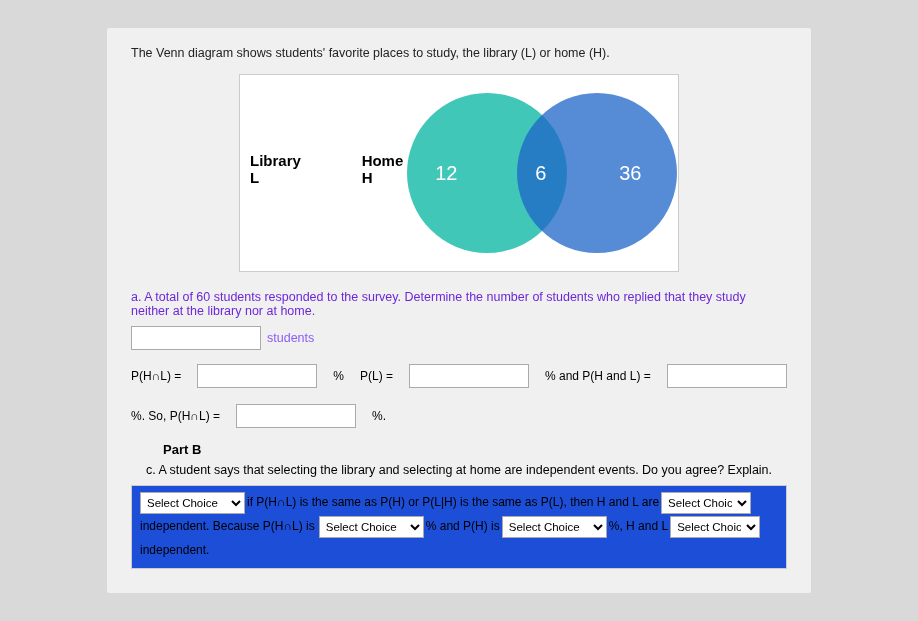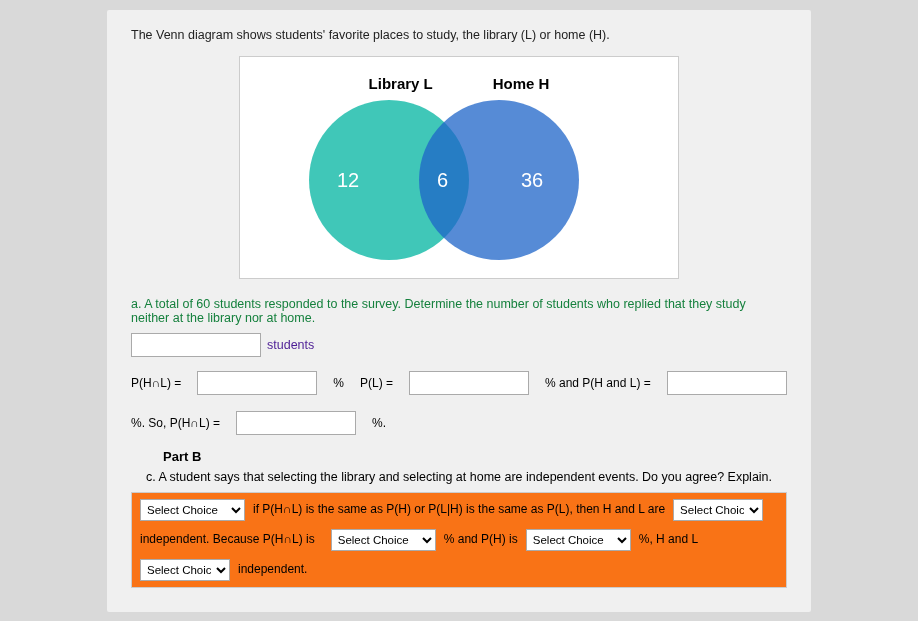--- a/index.html
+++ b/index.html
@@ -25,21 +25,20 @@
       color: #222;
     }
     
     .venn-container {
       background: white;
       border: 1px solid #ccc;
       width: 440px;
       margin: 0 auto 18px auto;
       padding: 18px 10px 18px 10px;
       display: flex;
-      flex-direction: column;
       align-items: center;
     }
     .venn-labels {
       display: flex;
       justify-content: center;
       gap: 60px;
       margin-bottom: 8px;
       font-weight: bold;
       font-size: 15px;
     }
@@ -78,39 +77,39 @@
     .num-center { left: 128px; color: white; }
     .num-right { left: 212px; }
 
     
     .section {
       margin-bottom: 14px;
     }
     .section-label {
       font-size: 12.5px;
       margin-bottom: 8px;
-      color: #15803d;
+      color: #6d28d9;
     }
     .input-row {
       display: flex;
       align-items: center;
       gap: 6px;
       margin-bottom: 14px;
     }
     .input-box {
       border: 1px solid #aaa;
       background: white;
       height: 24px;
       width: 130px;
       padding: 0 4px;
       font-size: 12px;
     }
     .static-text {
       font-size: 12.5px;
-      color: #4c1d95;
+      color: #8b5cf6;
       text-align: right;
     }
 
     
     .formula-row {
       display: flex;
       align-items: center;
       gap: 16px;
       flex-wrap: wrap;
       margin-bottom: 6px;
@@ -141,22 +140,22 @@
       font-size: 11.5px;
       padding: 0 2px;
     }
     .select-choice { width: 105px; }
     .select-small { width: 90px; }
 
     .bottom-row {
       display: flex;
       flex-wrap: wrap;
       align-items: center;
-      gap: 8px;
-      background: #f97316;
+      gap: 2px;
+      background: #1d4ed8;
       padding: 6px 8px;
       border: 1px solid #ccc;
       font-size: 12px;
       line-height: 1.8;
     }
   </style>
 </head>
 <body>
 
 <div class="page">

